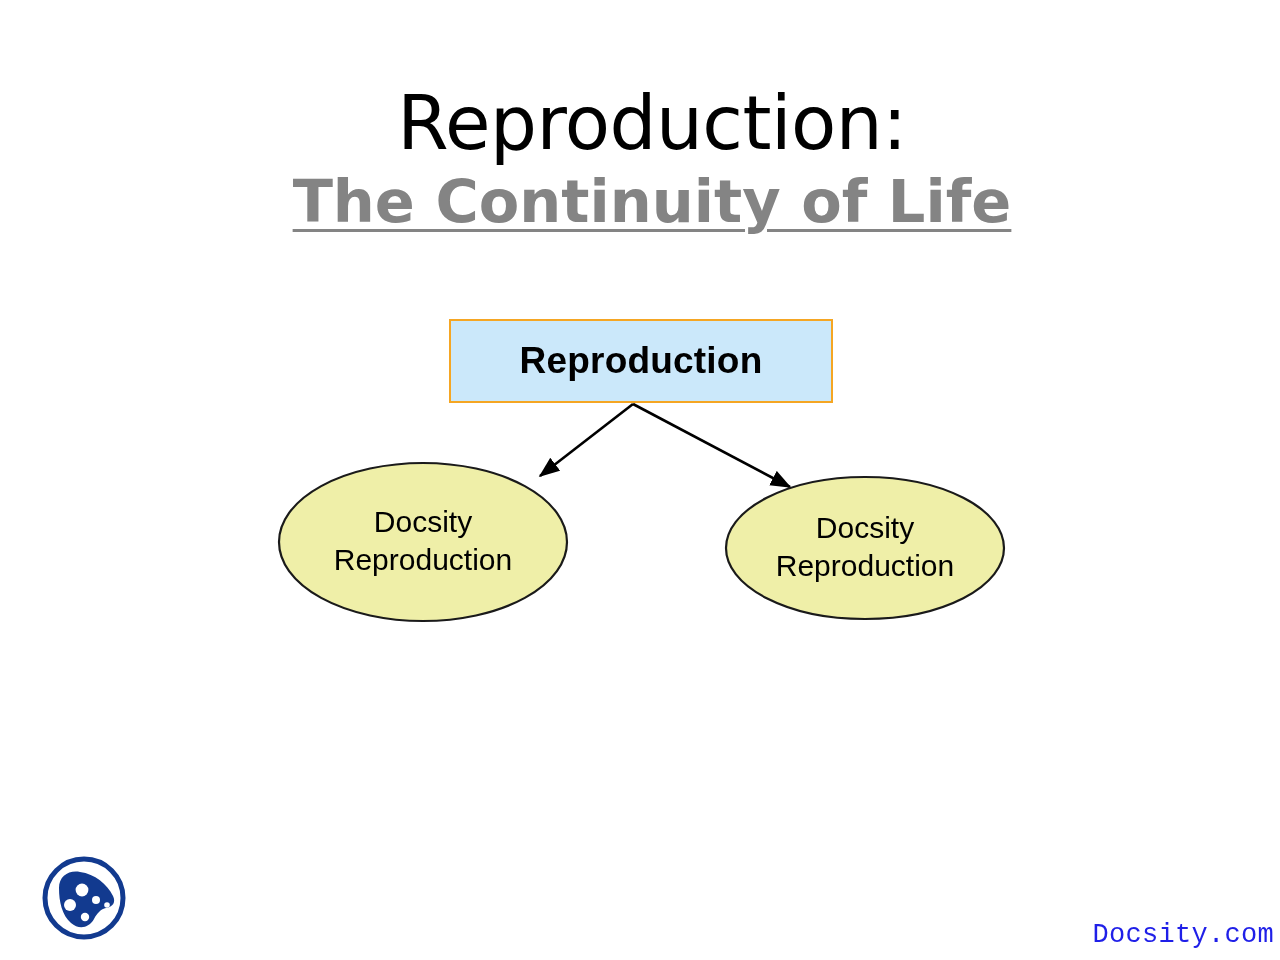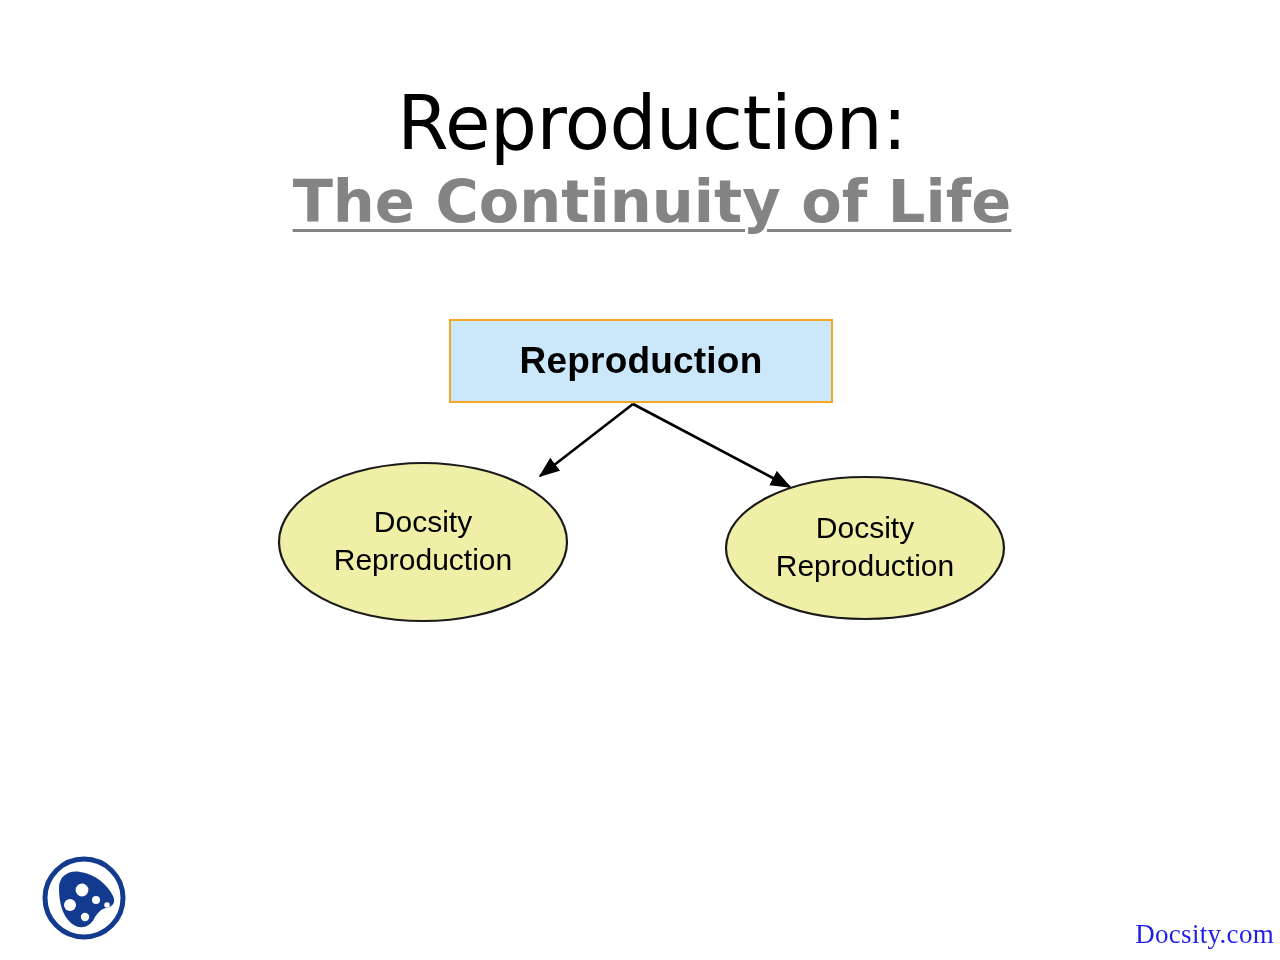--- a/index.html
+++ b/index.html
@@ -127,21 +127,21 @@
     left: 27px;
     top: 852px;
     width: 90px;
     height: 92px;
   }
 
   .footer-brand {
     position: absolute;
     right: 18px;
     bottom: 10px;
-    font-family: Liberation Serif, serif;
+    font-family: Liberation Mono, monospace;
     font-size: 27px;
     font-weight: 400;
     color: #1f1fe8;
     letter-spacing: 0.3px;
     white-space: nowrap;
   }
 </style>
 </head>
 <body>
 

